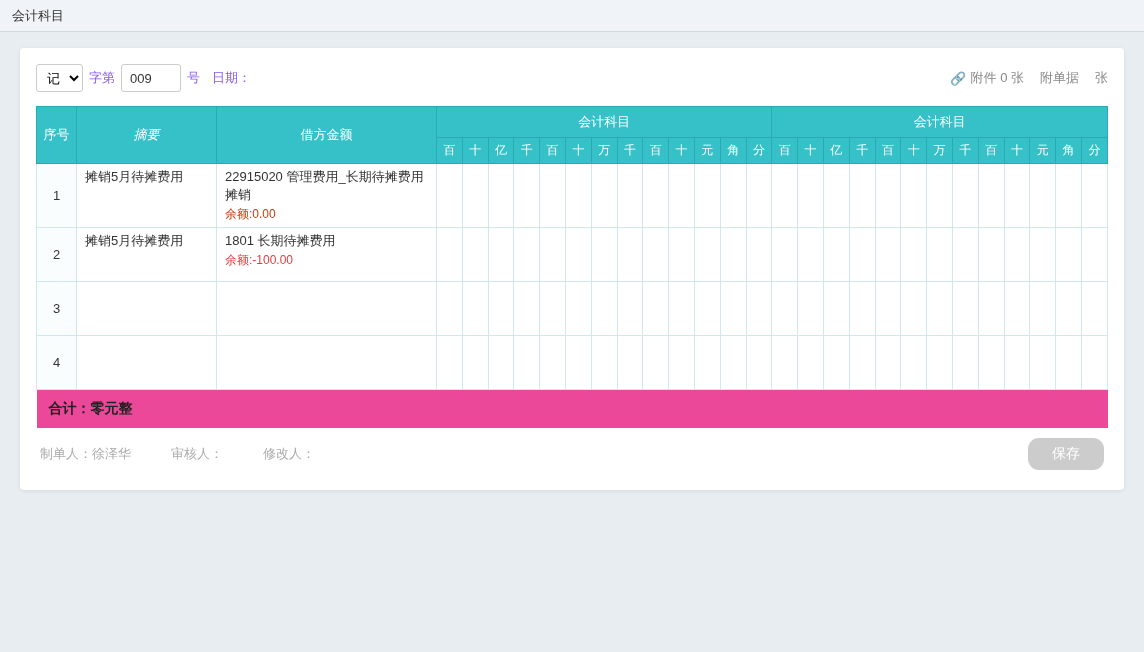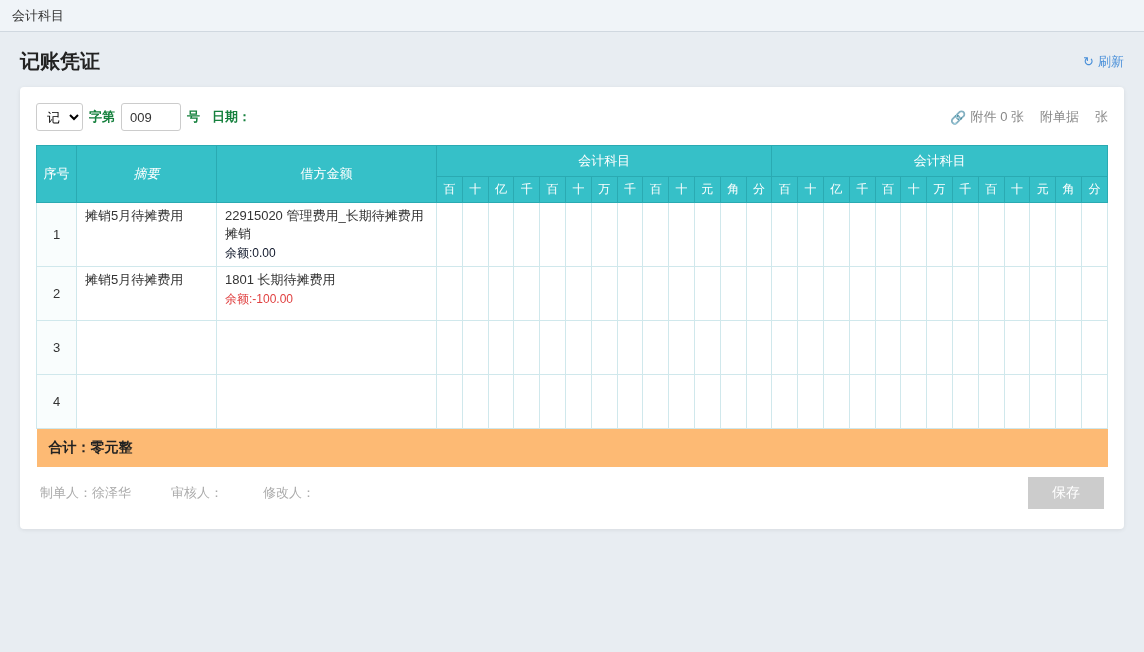--- a/index.html
+++ b/index.html
@@ -60,23 +60,22 @@
       gap: 12px;
       margin-bottom: 14px;
       flex-wrap: wrap;
     }
     .form-group {
       display: flex;
       align-items: center;
       gap: 6px;
     }
     .form-label {
-      color: #15803d;
-      font-size: 13px;
-      font-weight: bold;
+      color: #8b5cf6;
+      font-size: 13px;
     }
     .form-select {
       border: 1px solid #ccc;
       border-radius: 3px;
       padding: 3px 6px;
       font-size: 13px;
       background: #fff;
       height: 28px;
     }
     .form-input {
@@ -156,28 +155,28 @@
       color: #333;
       vertical-align: top;
     }
     .td-account {
       padding: 4px 8px;
       color: #333;
       vertical-align: top;
     }
     .balance-text {
       font-size: 12px;
-      color: #0f172a;
+      color: #c2410c;
       margin-top: 2px;
     }
     .balance-text.negative {
       color: #e04040;
     }
     .summary-row td {
-      background: #fdba74;
+      background: #ec4899;
       padding: 10px 12px;
       font-size: 14px;
       color: #222;
       font-weight: bold;
       border-top: 1px solid #d0e8ec;
     }
     .footer-row {
       display: flex;
       align-items: center;
       gap: 40px;
@@ -185,43 +184,36 @@
       color: #aaa;
       font-size: 13px;
     }
     .footer-save {
       margin-left: auto;
     }
     .save-btn {
       background: #ccc;
       color: #fff;
       border: none;
-      border-radius: 0;
+      border-radius: 11px;
       padding: 6px 24px;
       font-size: 14px;
       cursor: pointer;
       height: 32px;
     }
   </style>
 </head>
 <body>
 
 <div class="title-bar">
   <span>会计科目</span>
 </div>
 
 <div class="main-container">
 
-  <div class="page-header">
-    <span class="page-title">记账凭证</span>
-    <button class="refresh-btn">
-      <span>↻</span>
-      <span>刷新</span>
-    </button>
-  </div>
 
   <div class="card">
 
     <div class="form-row">
       <div class="form-group">
         <select class="form-select">
           <option>记</option>
         </select>
         <span class="form-label">字第</span>
         <input class="form-input form-input-num" type="text" value="009" style="">

